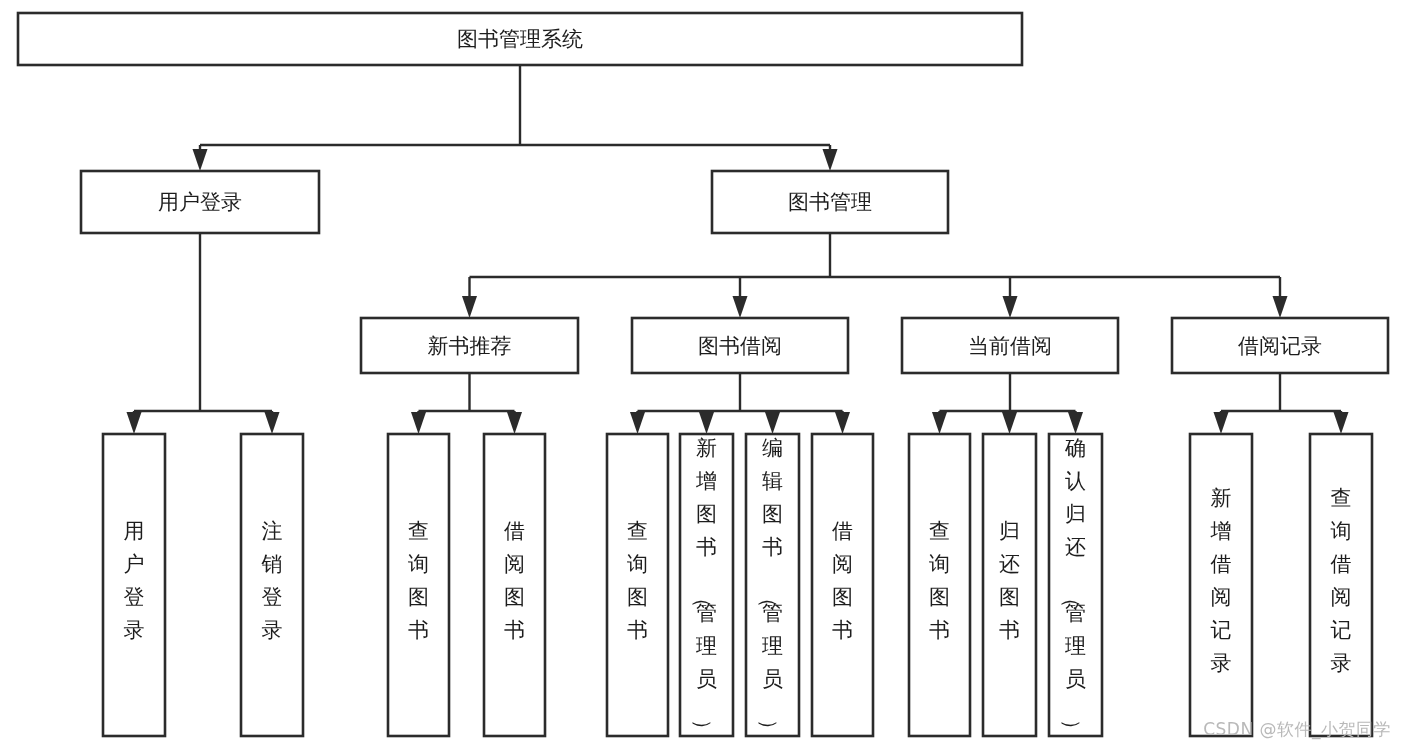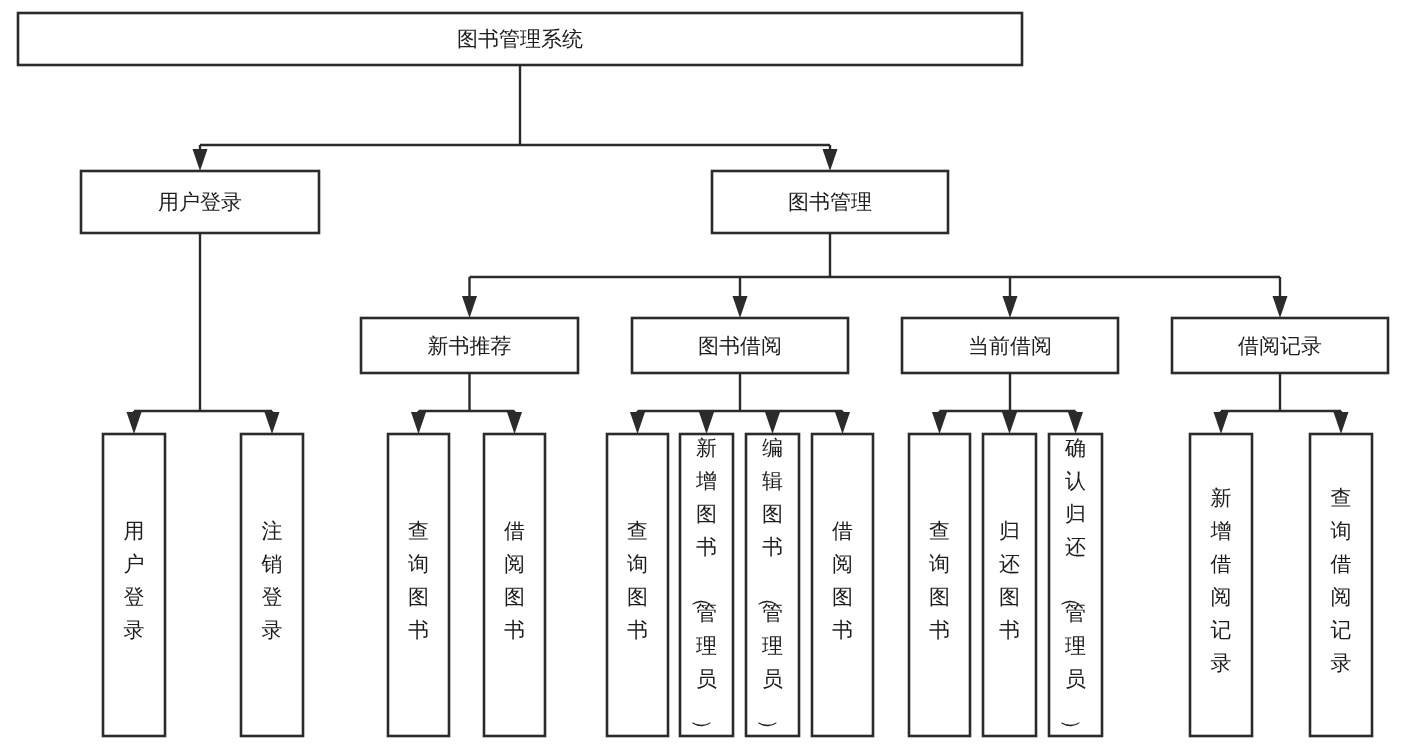--- a/index.html
+++ b/index.html
@@ -217,13 +217,14 @@
         <g>
           <rect class="node-box" x="1190" y="434" width="62" height="302"></rect>
           <text class="node-label-vert" x="1221" y="504.5"><tspan x="1221" dy="0">新</tspan><tspan x="1221" dy="33">增</tspan><tspan x="1221" dy="33">借</tspan><tspan x="1221" dy="33">阅</tspan><tspan x="1221" dy="33">记</tspan><tspan x="1221" dy="33">录</tspan></text>
         </g>
         <g>
           <rect class="node-box" x="1310" y="434" width="62" height="302"></rect>
           <text class="node-label-vert" x="1341" y="504.5"><tspan x="1341" dy="0">查</tspan><tspan x="1341" dy="33">询</tspan><tspan x="1341" dy="33">借</tspan><tspan x="1341" dy="33">阅</tspan><tspan x="1341" dy="33">记</tspan><tspan x="1341" dy="33">录</tspan></text>
         </g>
       </g>
   </svg>
+  <div class="watermark-text">CSDN @软件_小贺同学</div>
 </div>
 
 </body></html>

